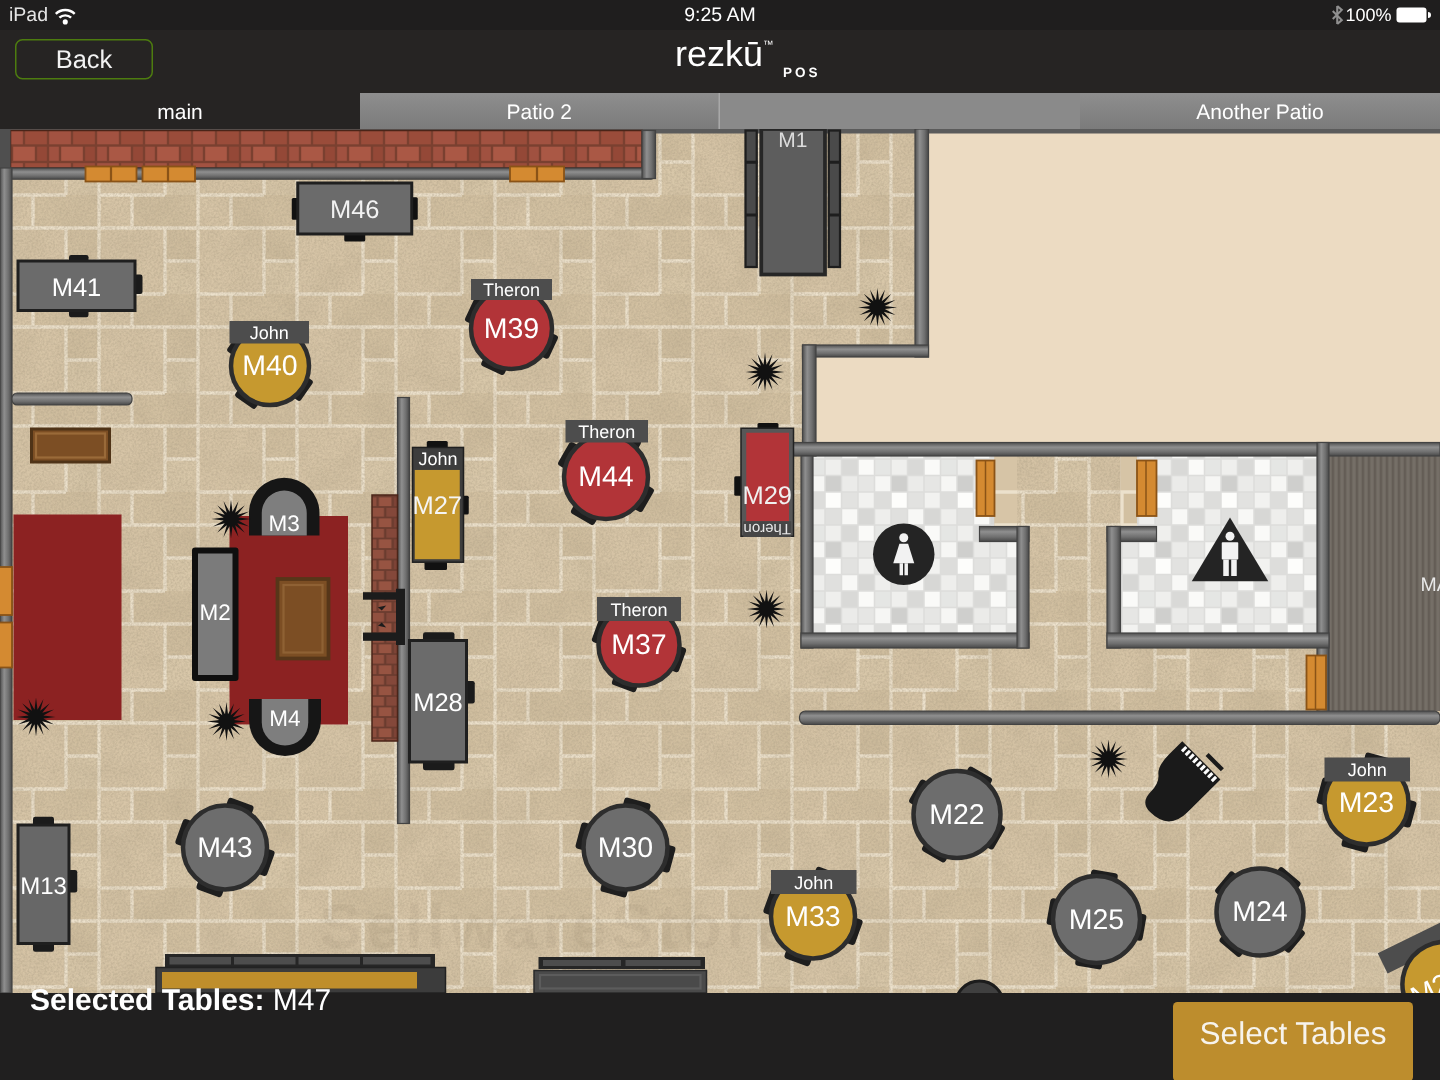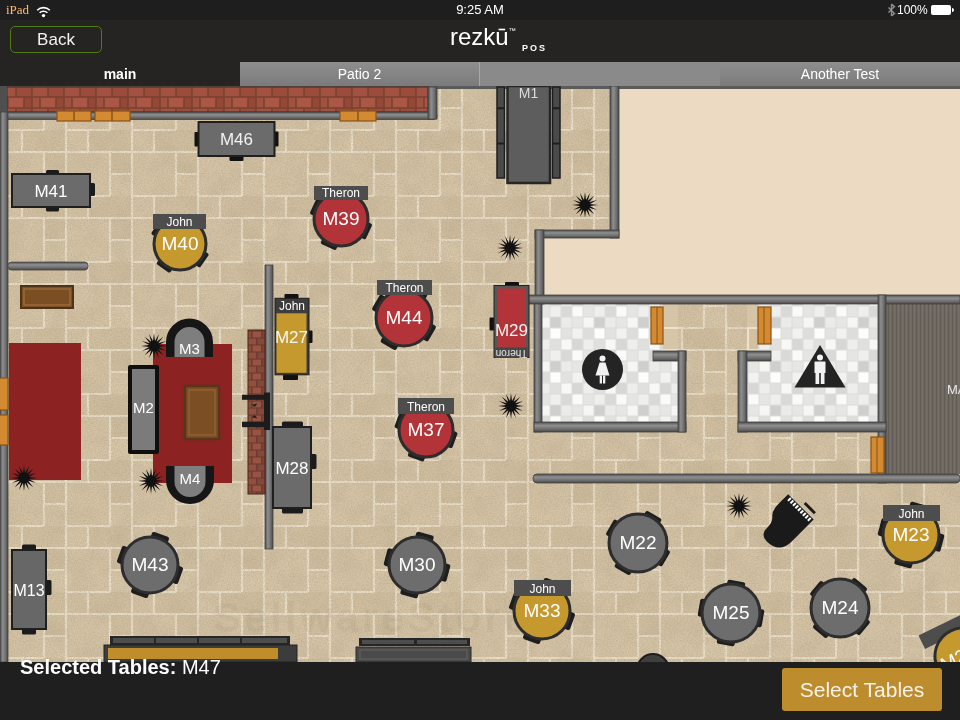--- a/index.html
+++ b/index.html
@@ -5,21 +5,21 @@
 html,body{margin:0;padding:0;width:960px;height:720px;overflow:hidden;background:#222;font-family:"Liberation Sans",sans-serif;}
 .abs{position:absolute;}
 #app{position:absolute;top:0;left:0;width:960px;height:720px;}
 </style>
 </head>
 <body>
 <div id="app">
 
 <div class="abs" style="left:0;top:0;width:960px;height:20px;background:#1f1e1e;"></div>
 
-<div class="abs" style="left:6px;top:2px;color:#fdba74;font-size:13px;font-family:Liberation Serif, serif;">iPad</div>
+<div class="abs" style="left:6px;top:2px;color:#e5e5e5;font-size:13px;">iPad</div>
 <div class="abs" style="left:36px;top:4px;">
 <svg width="15" height="12">
         <path d="M1.2,4.2 A9,9 0 0 1 13.8,4.2" fill="none" stroke="#fff" stroke-width="1.6"></path>
         <path d="M3.6,6.8 A5.6,5.6 0 0 1 11.4,6.8" fill="none" stroke="#fff" stroke-width="1.6"></path>
         <circle cx="7.5" cy="9.6" r="1.7" fill="#fff"></circle>
       </svg>
 </div>
 
 <div class="abs" style="left:430px;top:2px;width:100px;text-align:center;color:#fff;font-size:13px;">9:25 AM</div>
 
@@ -36,26 +36,26 @@
 
 <div class="abs" style="left:10px;top:26px;width:90px;height:25px;border:1px solid #4d7c0f;border-radius:5px;color:#f2f2f2;font-size:17px;text-align:center;line-height:25px;">Back</div>
 
 <div class="abs" style="left:450px;top:23px;width:100px;height:38px;color:#fff;">
 <div class="abs" style="left:0px;top:0px;font-size:24px;font-weight:400;letter-spacing:0px;">rezkū<span style="font-size:7px;vertical-align:12px;">™</span></div>
 <div class="abs" style="left:38px;top:20px;font-size:9px;font-weight:bold;letter-spacing:2px;margin-left:34px;">POS</div>
 </div>
 
 <div class="abs" style="left:0;top:62px;width:960px;height:24px;background:#8a8a8a;"></div>
 
-<div class="abs" style="left:0;top:62px;width:240px;height:24px;background:#262423;color:#fff;font-size:14px;text-align:center;line-height:24px;font-weight:bold;">main</div>
+<div class="abs" style="left:0;top:62px;width:240px;height:24px;background:#262423;color:#fff;font-size:14px;text-align:center;line-height:24px;">main</div>
 
 <div class="abs" style="left:240px;top:62px;width:240px;height:24px;background:linear-gradient(#8e8e8e,#7b7b7b);color:#fff;font-size:14px;text-align:center;line-height:24px;border-right:1px solid #a8a8a8;box-sizing:border-box;">Patio 2</div>
 
 
-<div class="abs" style="left:720px;top:62px;width:240px;height:24px;background:linear-gradient(#8e8e8e,#7b7b7b);color:#fff;font-size:14px;text-align:center;line-height:24px;">Another Test</div>
+<div class="abs" style="left:720px;top:62px;width:240px;height:24px;background:linear-gradient(#8e8e8e,#7b7b7b);color:#fff;font-size:14px;text-align:center;line-height:24px;">Another Patio</div>
 
 <svg class="abs" style="left:0;top:86px;" width="960" height="576" viewBox="0 0 960 576">
 <defs>
 <linearGradient id="wV" x1="0" y1="0" x2="1" y2="0">
           <stop offset="0" stop-color="#4e4e4e"></stop>
           <stop offset="0.35" stop-color="#8f8f8f"></stop>
           <stop offset="0.7" stop-color="#6f6f6f"></stop>
           <stop offset="1" stop-color="#474747"></stop>
         </linearGradient>
 <linearGradient id="wH" x1="0" y1="0" x2="0" y2="1">
@@ -465,14 +465,14 @@
 
 <use href="#plant" x="24" y="392" fill="#111"></use>
 
 <use href="#plant" x="739" y="420" fill="#111"></use>
 </svg>
 
 <div class="abs" style="left:0;top:662px;width:960px;height:58px;background:#201f1f;"></div>
 
 <div class="abs" style="left:20px;top:656px;color:#fff;font-size:20px;"><b>Selected Tables:</b> M47</div>
 
-<div class="abs" style="left:782px;top:668px;width:160px;height:43px;background:#bd8d2d;border-radius:3px;color:#f7f3ec;font-size:21px;text-align:center;line-height:43px;">Select Tables</div>
+<div class="abs" style="left:782px;top:668px;width:160px;height:53px;background:#bd8d2d;border-radius:3px;color:#f7f3ec;font-size:21px;text-align:center;line-height:43px;">Select Tables</div>
 </div>
 
 </body></html>

